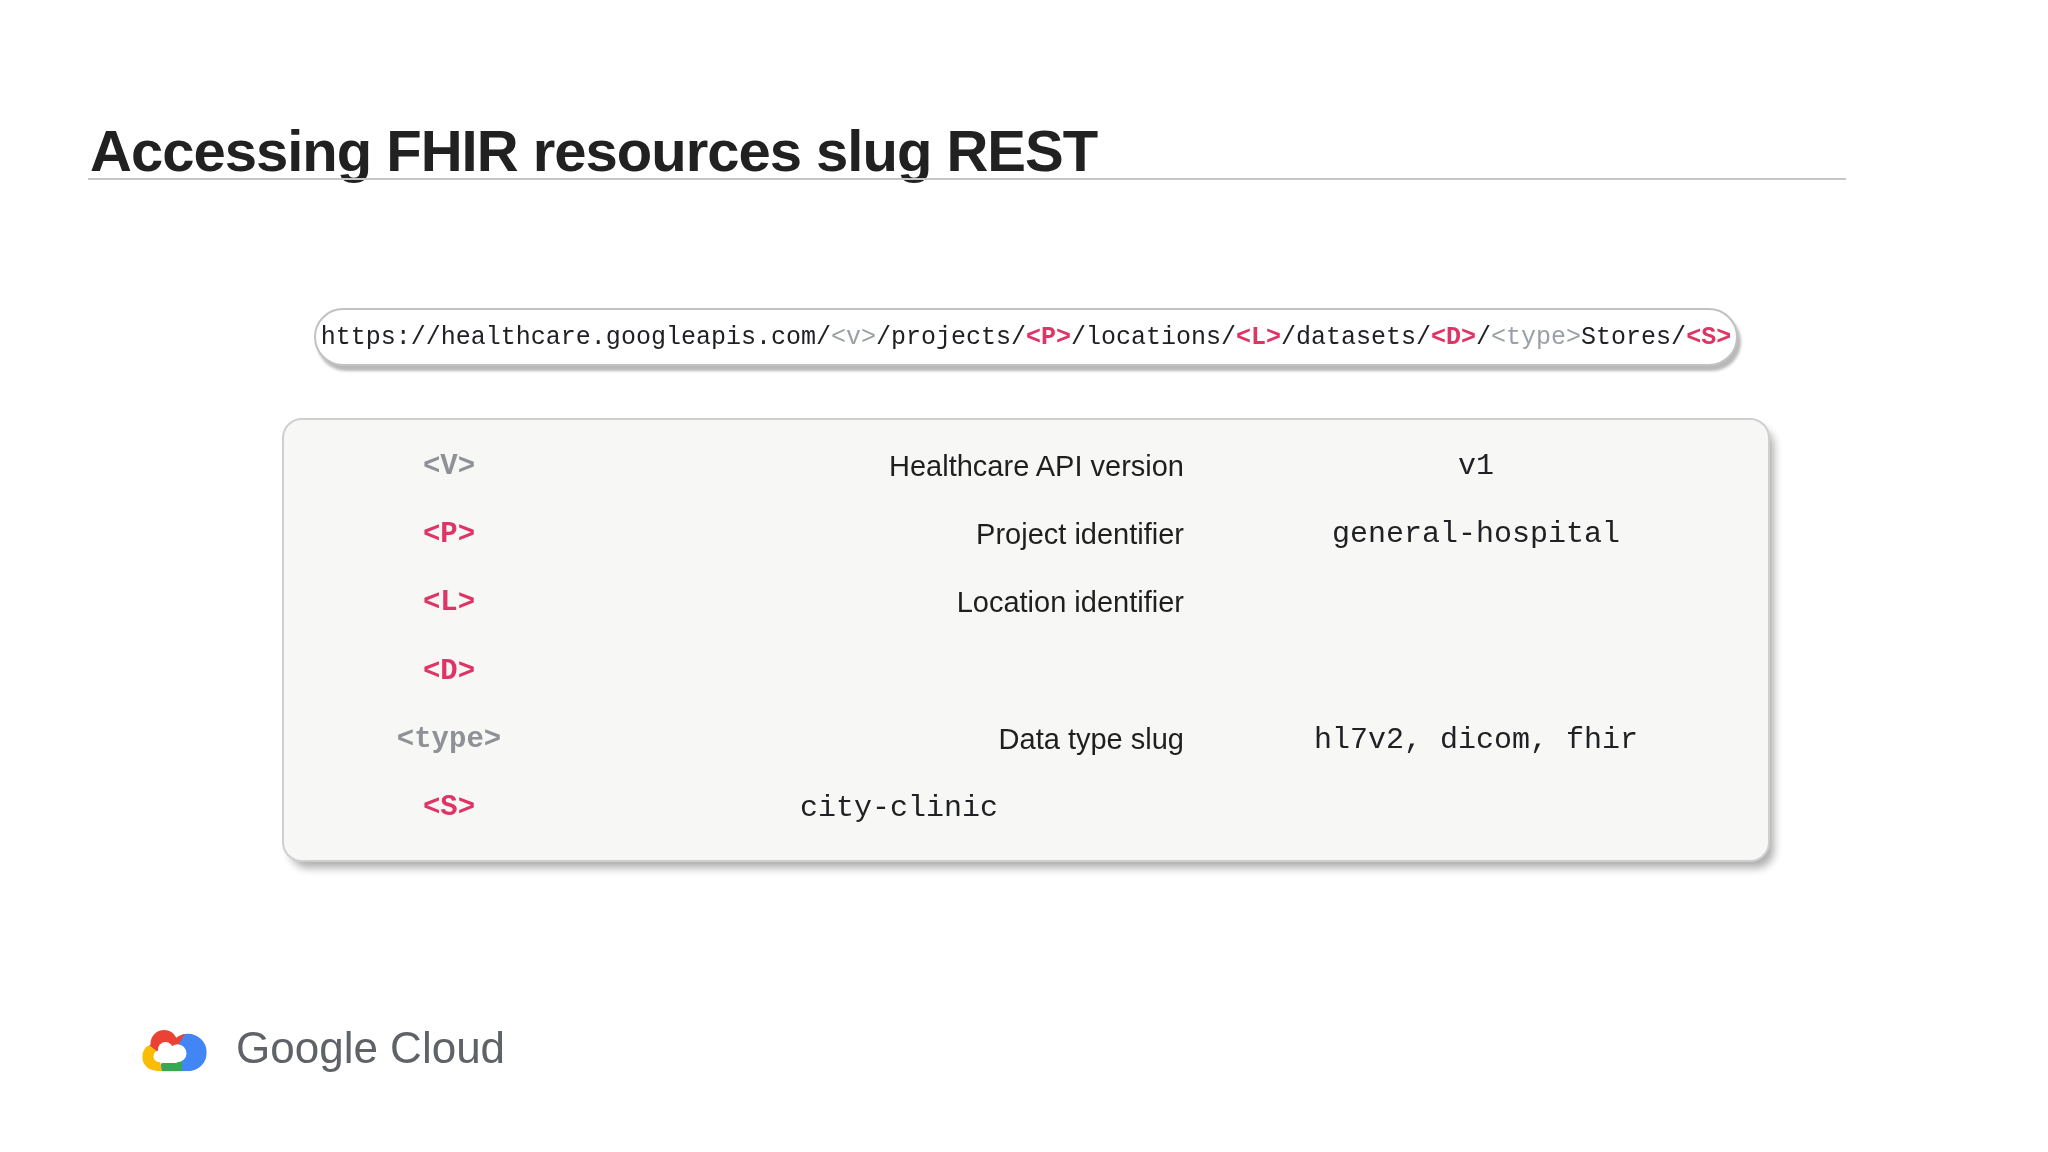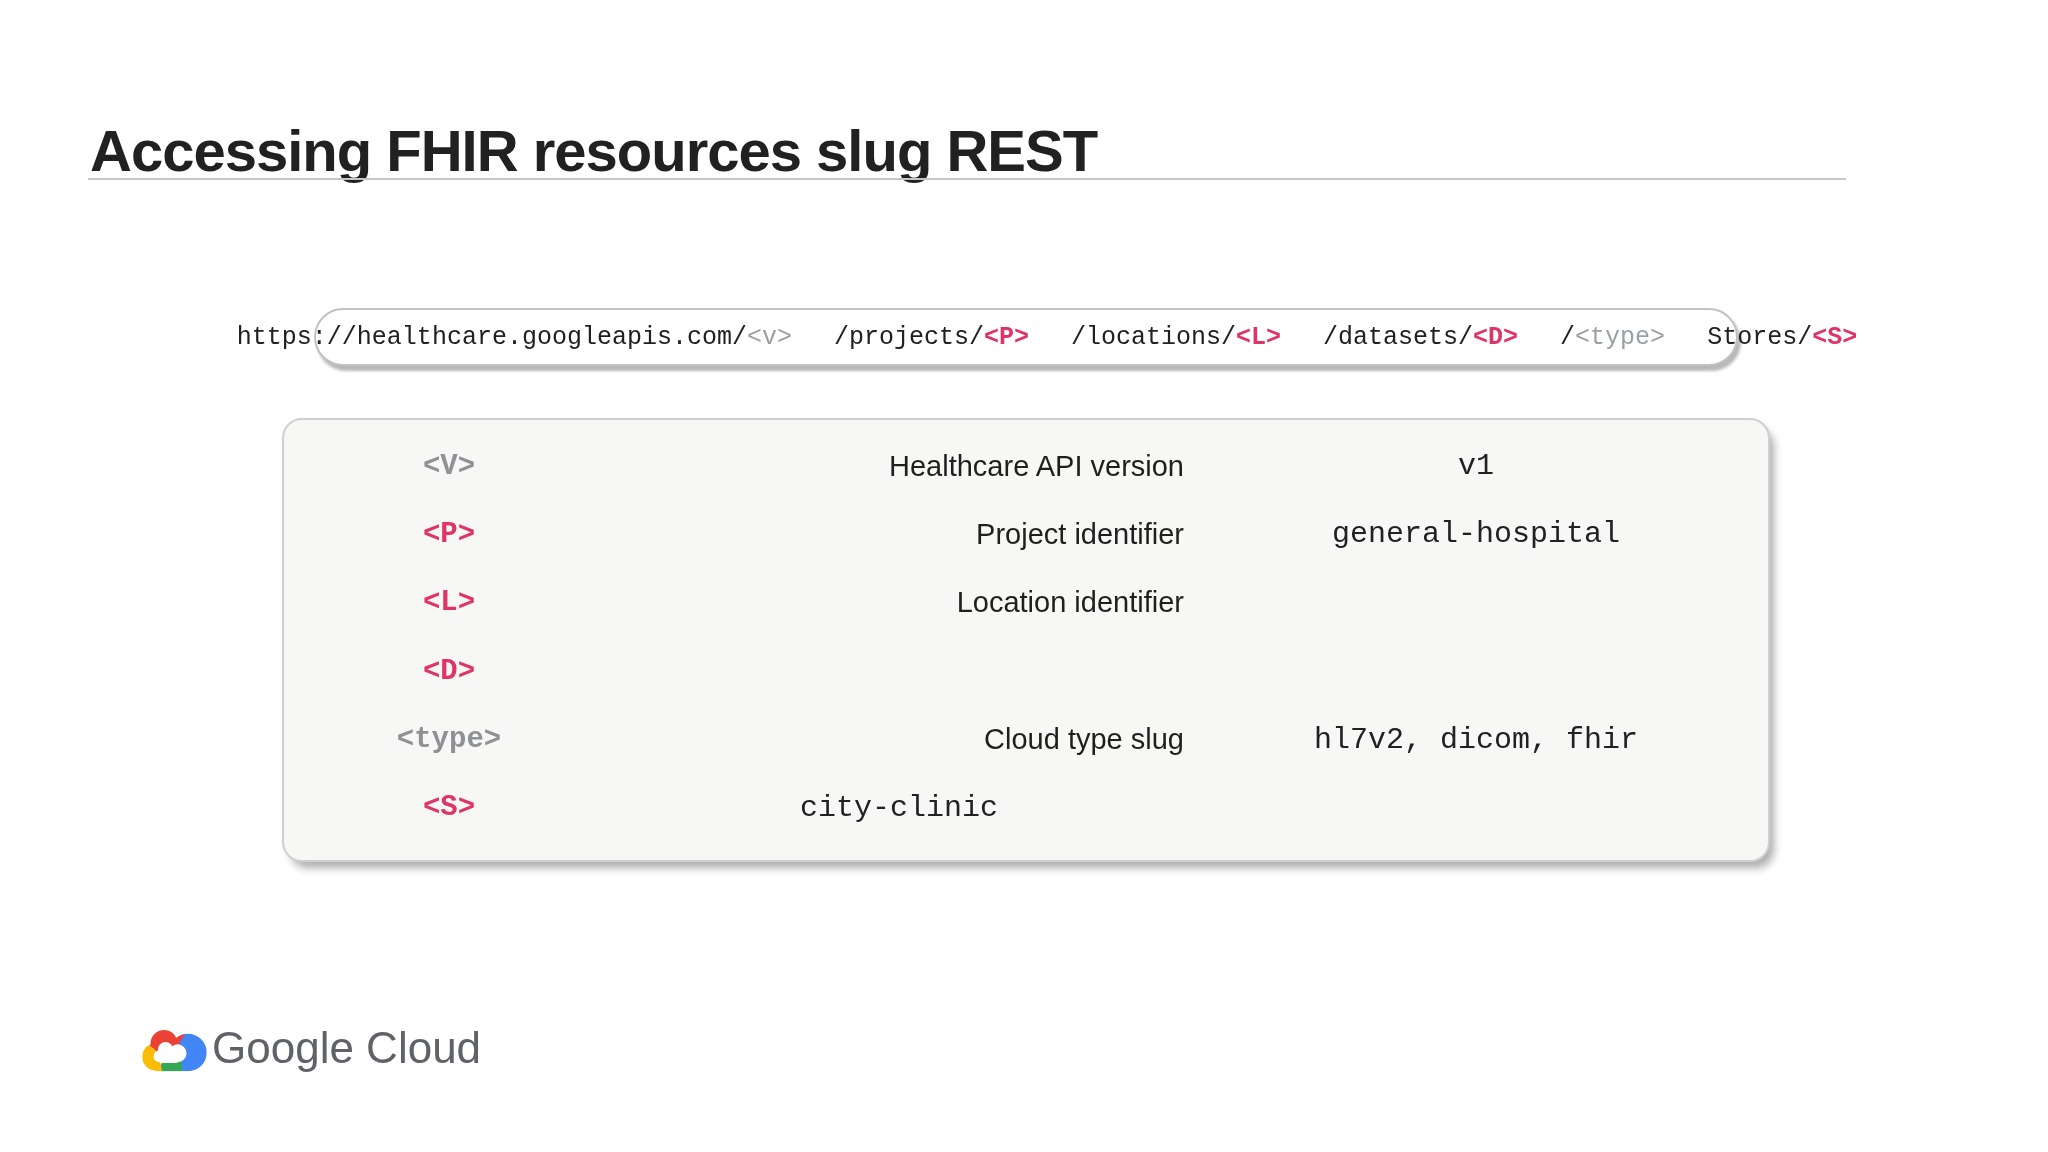--- a/index.html
+++ b/index.html
@@ -22,21 +22,21 @@
     position:absolute;left:314px;top:308px;width:1424px;height:58px;
     background:#ffffff;border:2px solid #c2c2c2;border-radius:30px;
     box-shadow:3px 5px 3px rgba(0,0,0,0.28);
     display:flex;align-items:center;justify-content:center;
     box-sizing:border-box;white-space:nowrap;
   }
   .url-text{
     font-family:"Liberation Mono", monospace;
     font-size:25px;color:#202124;letter-spacing:0;
   }
-  .seg-plain{color:#202124;margin-left:42px;}
+  .seg-plain{color:#202124;}
   .seg-gray{color:#9aa0a6;}
   .seg-pink{color:#df3566;font-weight:700;}
   
   .table-card{
     position:absolute;left:282px;top:418px;width:1488px;height:444px;
     background:#f7f7f6;border:2px solid #cfcfcf;border-radius:20px;
     box-shadow:6px 8px 8px -2px rgba(0,0,0,0.32);
     box-sizing:border-box;
     display:flex;flex-direction:column;justify-content:space-between;
     padding:26px 0 32px 0;
@@ -54,21 +54,21 @@
   .tlabel{
     font-size:29px;color:#1f1f1f;font-weight:400;text-align:right;
   }
   .tvalue{
     font-family:"Liberation Mono", monospace;font-size:30px;color:#202124;
     text-align:center;
   }
   
   .footer-logo{
     position:absolute;left:140px;top:1018px;
-    display:flex;align-items:center;
+    display:flex;align-items:center;gap:24px;
   }
   .cloud-icon{width:72px;height:60px;display:block;}
   .brand-text{
     font-size:44px;color:#5f6368;font-weight:400;letter-spacing:0;
   }
 </style>
 </head>
 <body>
 
 <h1 class="slide-title">Accessing FHIR resources slug REST</h1>
@@ -91,21 +91,21 @@
   </div>
   <div class="trow">
     <span class="token pink">&lt;L&gt;</span>
     <span class="tlabel">Location identifier</span>
   </div>
   <div class="trow">
     <span class="token pink">&lt;D&gt;</span>
   </div>
   <div class="trow">
     <span class="token gray">&lt;type&gt;</span>
-    <span class="tlabel">Cloud type slug</span>
+    <span class="tlabel">Data type slug</span>
     <span class="tvalue">hl7v2, dicom, fhir</span>
   </div>
   <div class="trow">
     <span class="token pink">&lt;S&gt;</span>
     <span class="tvalue">city-clinic</span>
   </div>
 </div>
 
 <div class="footer-logo">
   <svg class="cloud-icon" viewBox="0 0 96 64" xmlns="http://www.w3.org/2000/svg">

